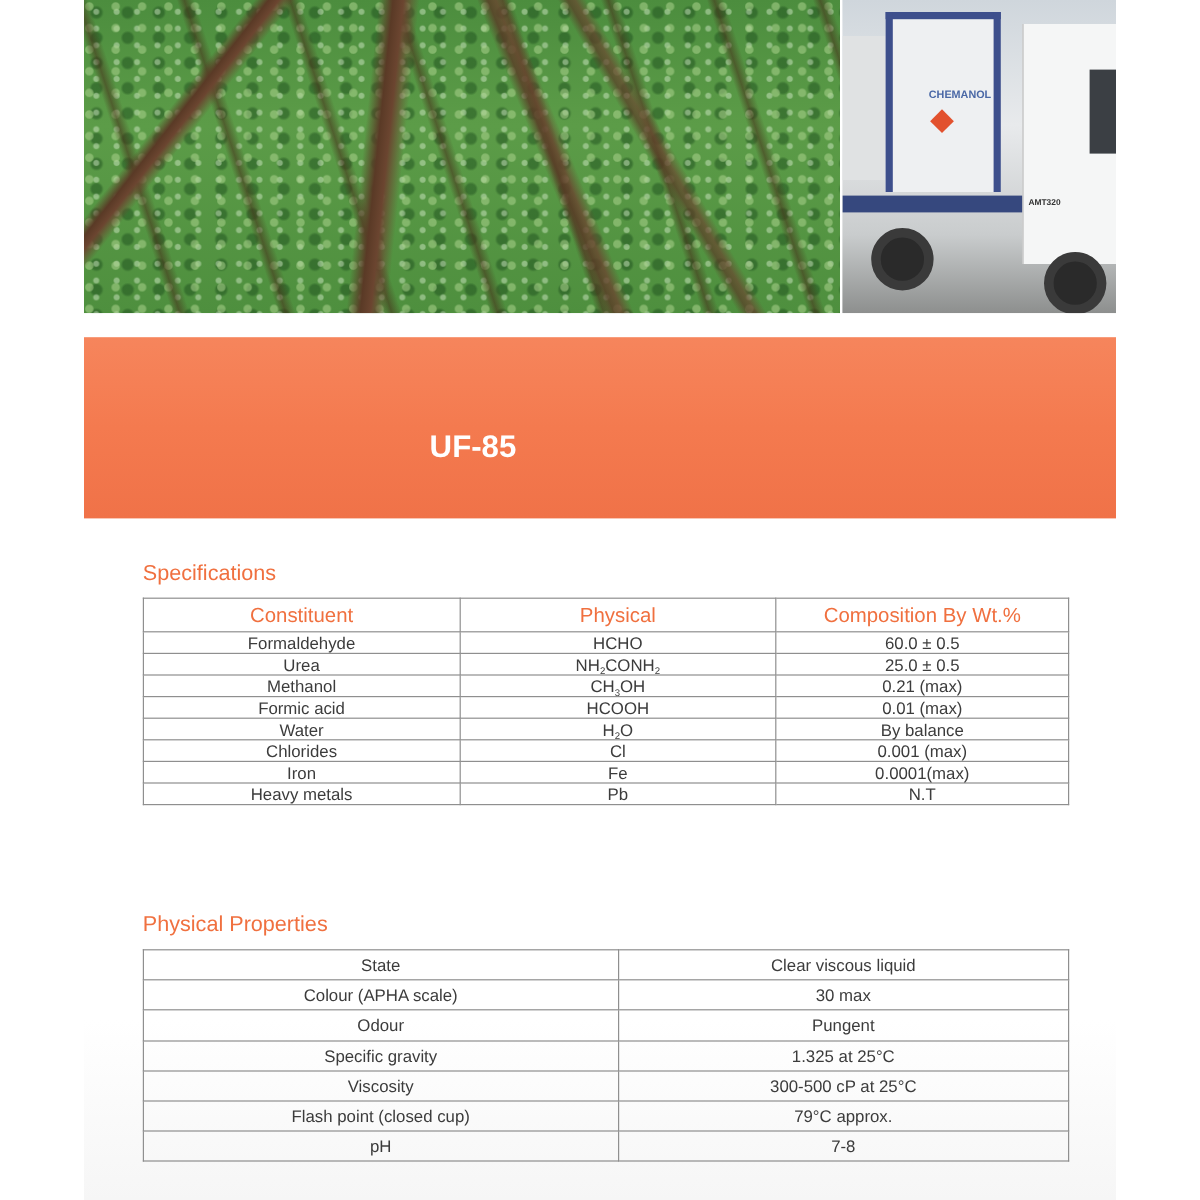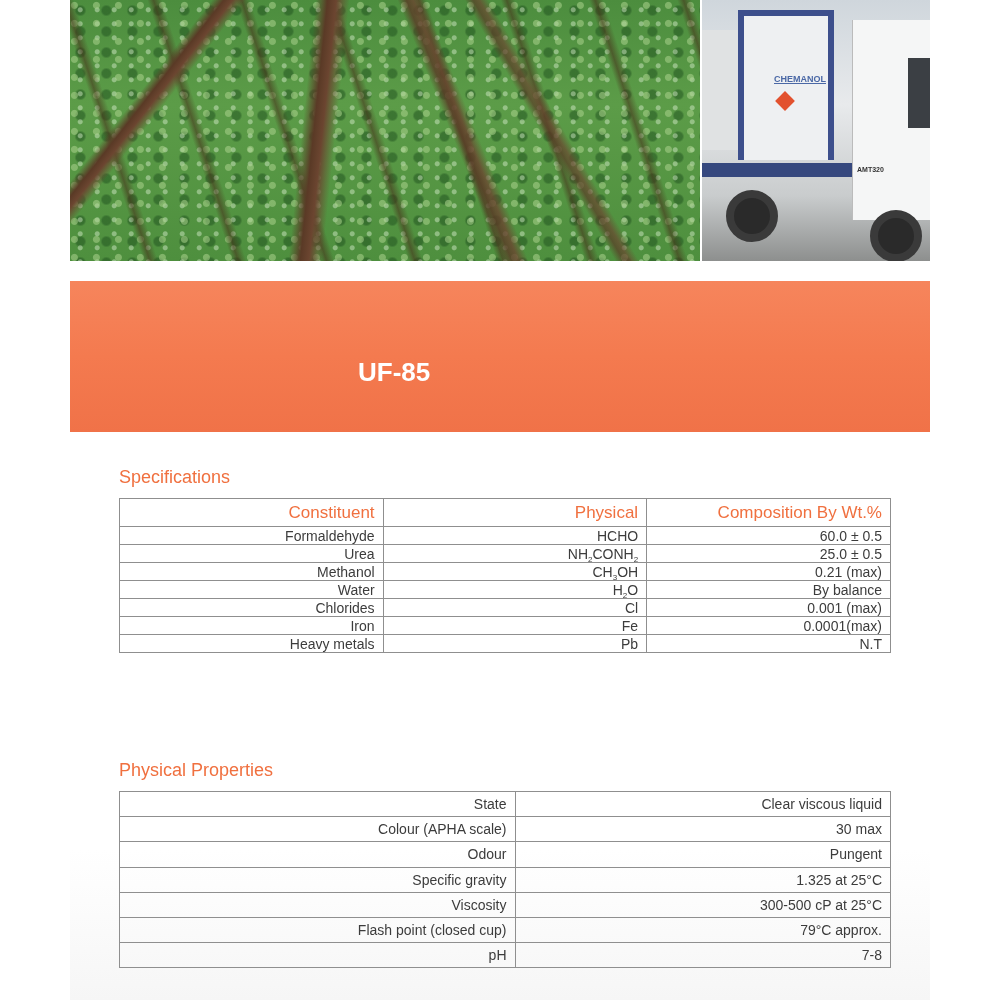--- a/index.html
+++ b/index.html
@@ -18,42 +18,42 @@
       radial-gradient(circle at 60% 70%, rgba(220,240,210,0.45) 0 2px, transparent 3px) 0 0/17px 14px,
       radial-gradient(circle at 40% 50%, rgba(30,80,30,0.5) 0 4px, transparent 6px) 0 0/26px 21px,
       linear-gradient(180deg, #4c8d3e 0%, #5c9c48 40%, #4e8f3e 100%);
   }
   .furrow { position: absolute; top: 0; height: 261px; width: 34px;
     background: linear-gradient(90deg, rgba(40,25,15,0) 0%, #5a3a26 35%, #6b4530 60%, rgba(40,25,15,0) 100%); }
   .photo-truck { position: absolute; left: 632px; top: 0; width: 228px; height: 261px;
     background: linear-gradient(180deg, #cfd6dc 0%, #e8eaec 40%, #c9cccd 75%, #8d8f8e 100%); overflow: hidden; }
   .tank { position: absolute; left: 36px; top: 10px; width: 96px; height: 150px; background: #eef0f2;
     border-left: 6px solid #3d4f8c; border-right: 6px solid #3d4f8c; border-top: 6px solid #3d4f8c; }
-  .tank-logo { position: absolute; left: 30px; top: 58px; font-size: 9px; font-weight: bold; color: #4a68a6; text-decoration: underline; }
+  .tank-logo { position: absolute; left: 30px; top: 58px; font-size: 9px; font-weight: bold; color: #4a68a6; }
   .tank-diamond { position: absolute; left: 34px; top: 78px; width: 14px; height: 14px; background: #e2512e; transform: rotate(45deg); }
   .cab { position: absolute; left: 150px; top: 20px; width: 90px; height: 200px; background: #f5f6f6; border-left: 1px solid #bbb; }
   .cab-window { position: absolute; left: 55px; top: 38px; width: 30px; height: 70px; background: #3b3f44; }
   .cab-label { position: absolute; left: 4px; top: 146px; font-size: 7px; font-weight: bold; color: #333; }
   .chassis { position: absolute; left: 0; top: 163px; width: 160px; height: 14px; background: #36487e; }
   .wheel { position: absolute; width: 52px; height: 52px; border-radius: 50%; background: #2a2a2a; border: 8px solid #3a3a3a; }
   .tank-ghost { position: absolute; left: 0; top: 30px; width: 40px; height: 120px; background: #e0e2e3; }
 
   
   .banner { position: absolute; left: 0; top: 281px; width: 860px; height: 151px;
     background: linear-gradient(180deg, #f6855c 0%, #f47a4f 50%, #f07248 100%); }
   .hazard { position: absolute; left: 48px; top: 48px; color: #fbe3d3; font-weight: bold; font-size: 13.5px; line-height: 17.5px; }
   .hazard div { white-space: nowrap; }
   .title { position: absolute; left: 288px; top: 46px; color: #fcd3bb; font-weight: bold; font-size: 24px; letter-spacing: 0.2px; white-space: nowrap; }
   .code { position: absolute; left: 288px; top: 76px; color: #ffffff; font-weight: bold; font-size: 26px; white-space: nowrap; }
 
   
   .section-title { position: absolute; left: 49px; color: #f0703f; font-size: 18px; font-weight: normal; white-space: nowrap; }
 
   table { position: absolute; left: 49px; width: 772px; border-collapse: collapse; }
-  td, th { border: 1px solid #8f8f8f; text-align: right; vertical-align: middle;
+  td, th { border: 1px solid #8f8f8f; text-align: center; vertical-align: middle;
     font-size: 14px; color: #3c3c3c; padding: 0 8px; font-weight: normal; white-space: nowrap; }
   th { color: #f0703f; font-size: 17px; height: 28px; font-weight: normal; }
   .spec td { height: 18px; margin-top: 23px; }
   .phys td { height: 25.2px; }
   sub { font-size: 8px; vertical-align: -3px; line-height: 0; }
 </style>
 </head>
 <body>
 
 <div class="page">
@@ -110,20 +110,25 @@
         <td>Urea</td>
         <td><span>NH</span><sub>2</sub><span>CONH</span><sub>2</sub></td>
         <td>25.0 ± 0.5</td>
       </tr>
       <tr>
         <td>Methanol</td>
         <td><span>CH</span><sub>3</sub><span>OH</span></td>
         <td>0.21 (max)</td>
       </tr>
       <tr>
+        <td>Formic acid</td>
+        <td><span>HCOOH</span></td>
+        <td>0.01 (max)</td>
+      </tr>
+      <tr>
         <td>Water</td>
         <td><span>H</span><sub>2</sub><span>O</span></td>
         <td>By balance</td>
       </tr>
       <tr>
         <td>Chlorides</td>
         <td><span>Cl</span></td>
         <td>0.001 (max)</td>
       </tr>
       <tr>

